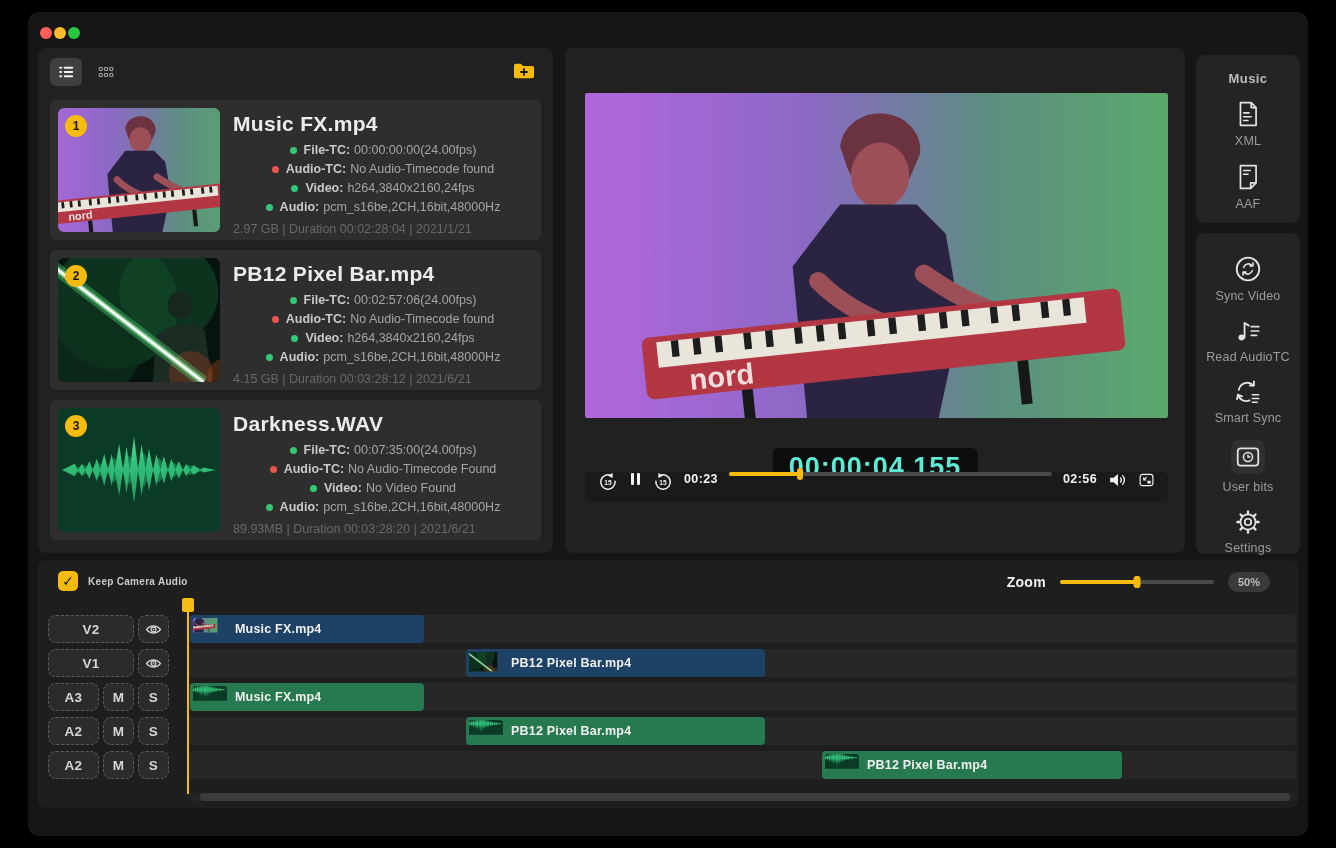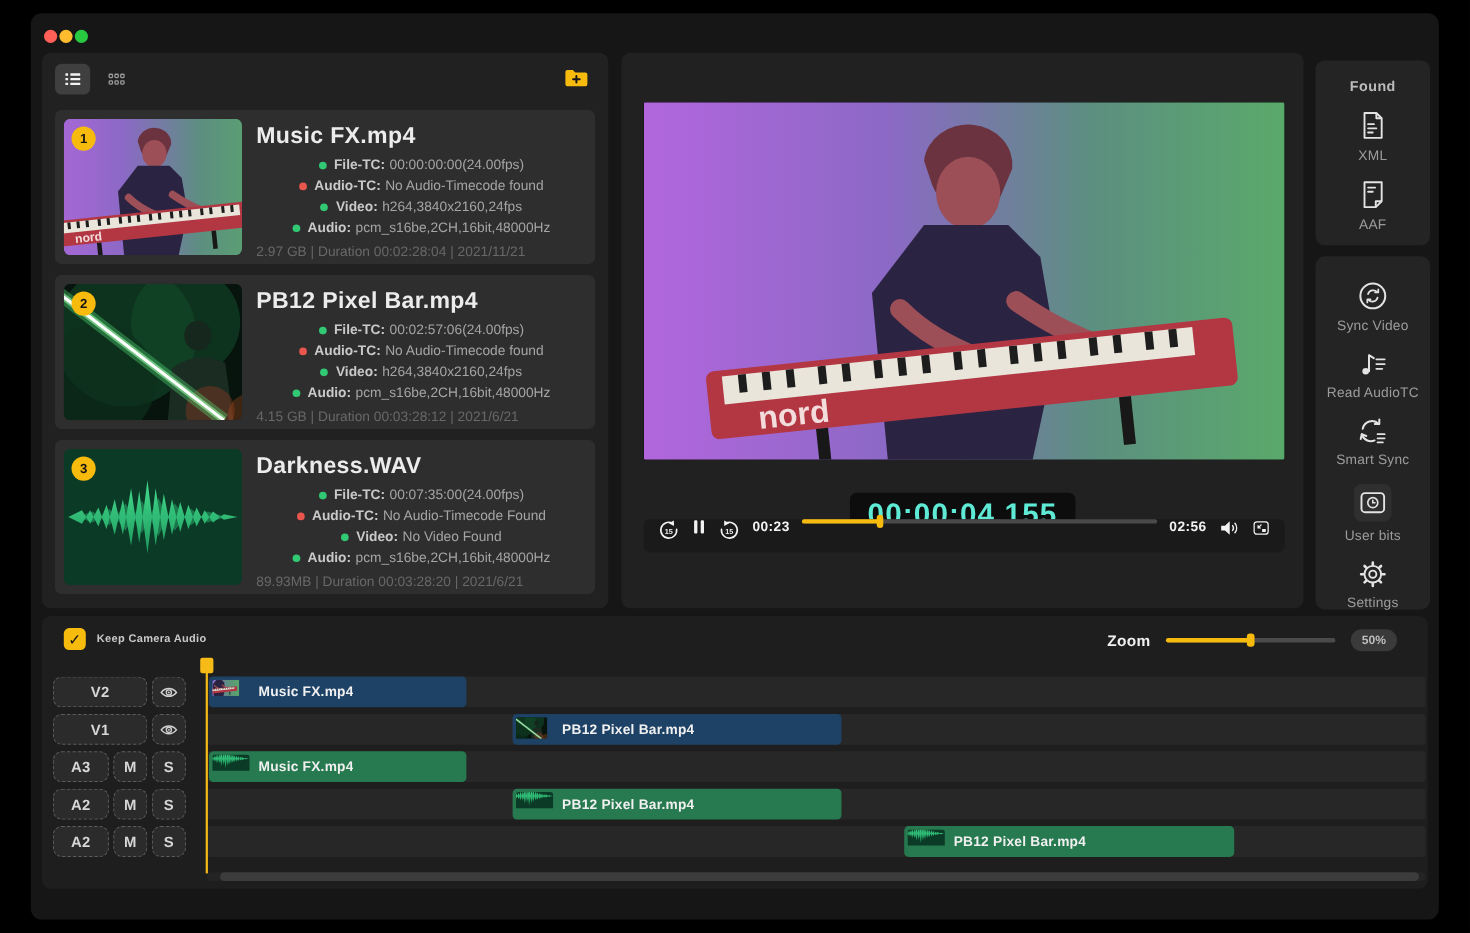--- a/index.html
+++ b/index.html
@@ -216,21 +216,21 @@
         <div class="meta-line">
             <span class="dot ok"></span>
             <span class="meta-label">Video:</span>
             <span>h264,3840x2160,24fps</span>
           </div>
         <div class="meta-line">
             <span class="dot ok"></span>
             <span class="meta-label">Audio:</span>
             <span>pcm_s16be,2CH,16bit,48000Hz</span>
           </div>
-        <div class="m-footer">2.97 GB | Duration 00:02:28:04 | 2021/11/21</div>
+        <div class="m-footer">2.97 GB | Duration 00:02:28:04 | 2021/1/21</div>
       </div>
     </div>
 
     <div class="media-item">
       <div class="thumb">
         <span class="badge">2</span>
         <svg viewBox="0 0 160 100" preserveAspectRatio="xMidYMid slice">
             <use href="#scene-laser"></use>
           </svg>
       </div>
@@ -339,21 +339,21 @@
         <svg width="17" height="16" viewBox="0 0 24 22">
           <rect x="3" y="3" width="18" height="16" rx="3.5" fill="none" stroke="#f2f2f2" stroke-width="1.6"></rect>
           <path d="M12 7 L8 11 M8 7.8 V11 H11.2" fill="none" stroke="#f2f2f2" stroke-width="1.5" stroke-linecap="round" stroke-linejoin="round"></path>
           <rect x="13.2" y="12.2" width="4.8" height="3.8" rx="0.8" fill="#f2f2f2"></rect>
         </svg>
       </button>
     </div>
   </section>
 
   <aside class="card export-card">
-    <div class="card-title">Found</div>
+    <div class="card-title">Music</div>
     <button class="tool-item">
       <svg width="26" height="28" viewBox="0 0 24 26">
         <path d="M5 2.5 h10 l4.5 4.5 V23.5 H5 Z" fill="none" stroke="#e3e3e3" stroke-width="1.6" stroke-linejoin="round"></path>
         <path d="M15 2.5 V7 h4.5" fill="none" stroke="#e3e3e3" stroke-width="1.6" stroke-linejoin="round"></path>
         <path d="M8 12 h5 M8 15.5 h7 M8 19 h4" stroke="#e3e3e3" stroke-width="1.5" stroke-linecap="round"></path>
       </svg>
       <span class="tool-label">XML</span>
     </button>
     <button class="tool-item">
       <svg width="26" height="28" viewBox="0 0 24 26">

